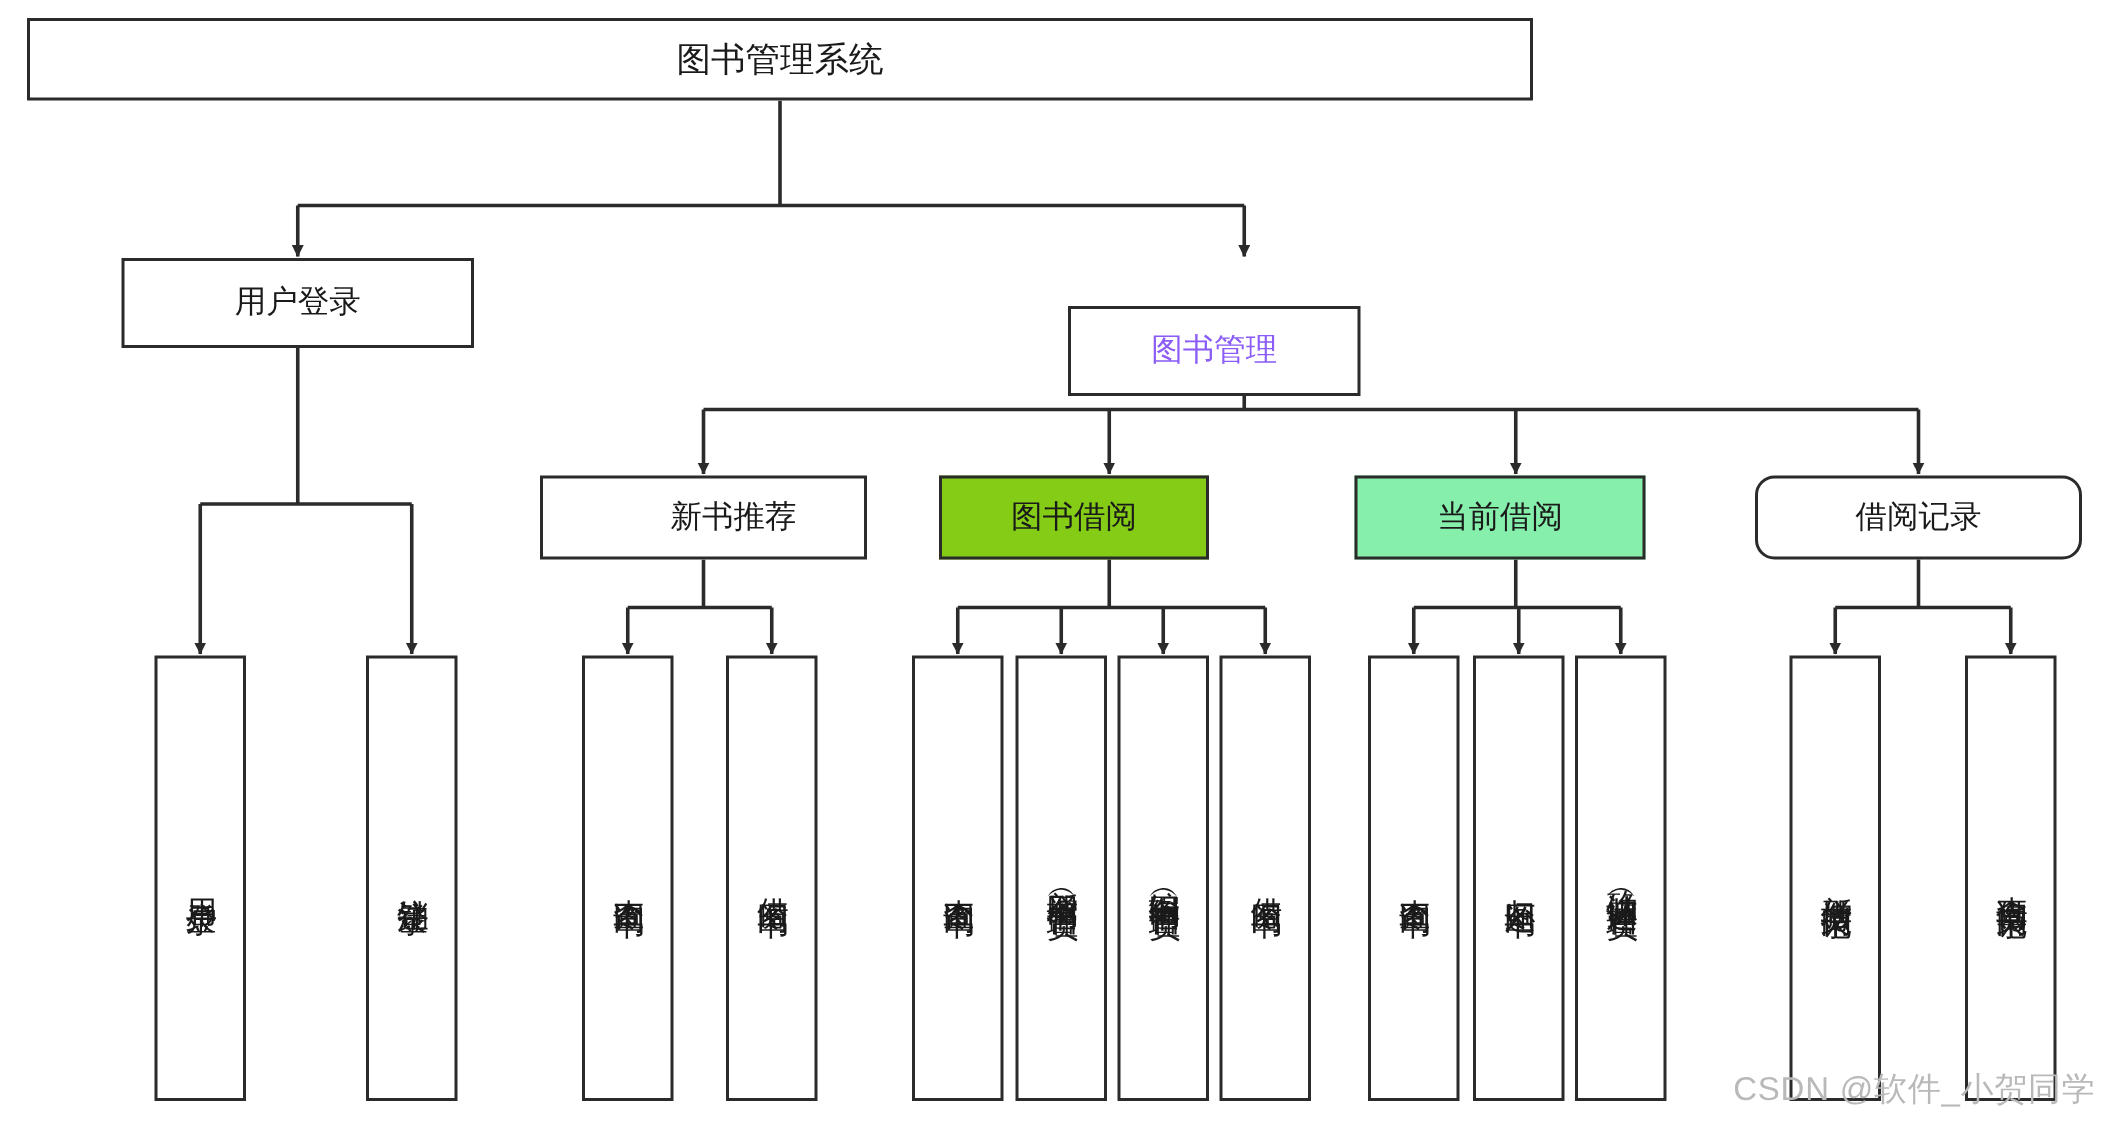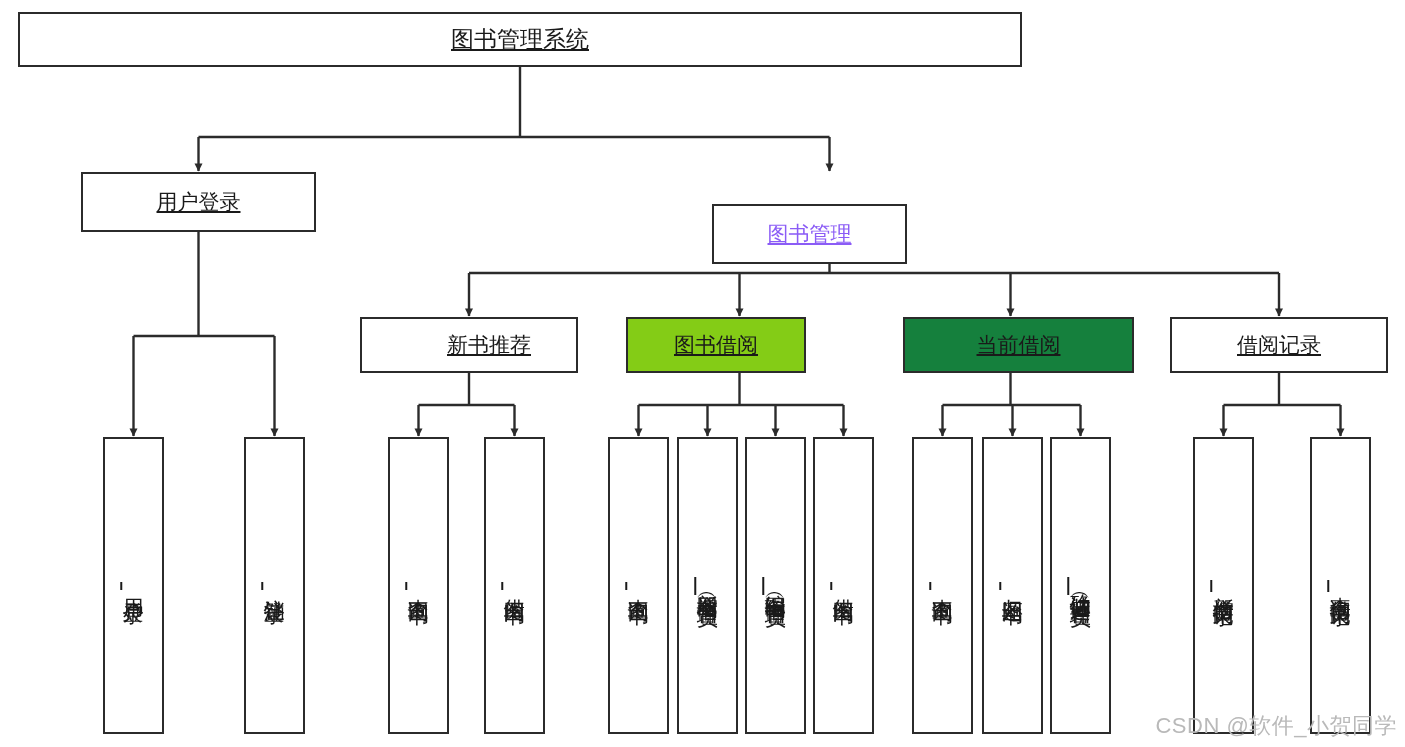--- a/index.html
+++ b/index.html
@@ -30,21 +30,20 @@
     position: absolute;
     box-sizing: border-box;
     border: 2px solid #2b2b2b;
     background: #ffffff;
     display: flex;
     align-items: center;
     justify-content: center;
     color: #1a1a1a;
     line-height: 1.12;
     text-align: center;
-    text-decoration: underline;
   }
   .node.level0 {
     font-size: 23px;
   }
   .node.level1 {
     font-size: 21px;
   }
   .node.level2 {
     font-size: 21px;
   }
@@ -128,24 +127,24 @@
       </div>
       <div class="node level1" style="left: 712px; top: 172px; width: 195px; height: 60px; border-color: rgb(43, 43, 43); background: rgb(255, 255, 255); color: #8b5cf6; margin-top: 32px;">
         <span class="label">图书管理</span>
       </div>
       <div class="node level2" style="left: 360px; top: 317px; width: 218px; height: 56px; border-color: rgb(43, 43, 43); background: rgb(255, 255, 255); color: rgb(26, 26, 26); padding-left: 40px;">
         <span class="label">新书推荐</span>
       </div>
       <div class="node level2" style="left: 626px; top: 317px; width: 180px; height: 56px; border-color: rgb(43, 43, 43); background: #84cc16; color: rgb(26, 26, 26);">
         <span class="label">图书借阅</span>
       </div>
-      <div class="node level2" style="left: 903px; top: 317px; width: 231px; height: 56px; border-color: rgb(43, 43, 43); background: #15803d; color: rgb(26, 26, 26);">
+      <div class="node level2" style="left: 903px; top: 317px; width: 194px; height: 56px; border-color: rgb(43, 43, 43); background: #86efac; color: rgb(26, 26, 26);">
         <span class="label">当前借阅</span>
       </div>
-      <div class="node level2" style="left: 1170px; top: 317px; width: 218px; height: 56px; border-color: rgb(43, 43, 43); background: rgb(255, 255, 255); color: rgb(26, 26, 26);">
+      <div class="node level2" style="left: 1170px; top: 317px; width: 218px; height: 56px; border-color: rgb(43, 43, 43); background: rgb(255, 255, 255); color: rgb(26, 26, 26); border-radius: 13px;">
         <span class="label">借阅记录</span>
       </div>
       <div class="node leaf" style="left: 103px; top: 437px; width: 61px; height: 297px; border-color: rgb(43, 43, 43); background: rgb(255, 255, 255); color: rgb(26, 26, 26);">
         <span class="label">用户登录</span>
       </div>
       <div class="node leaf" style="left: 244px; top: 437px; width: 61px; height: 297px; border-color: rgb(43, 43, 43); background: rgb(255, 255, 255); color: rgb(26, 26, 26);">
         <span class="label">注销登录</span>
       </div>
       <div class="node leaf" style="left: 388px; top: 437px; width: 61px; height: 297px; border-color: rgb(43, 43, 43); background: rgb(255, 255, 255); color: rgb(26, 26, 26);">
         <span class="label">查询图书</span>

